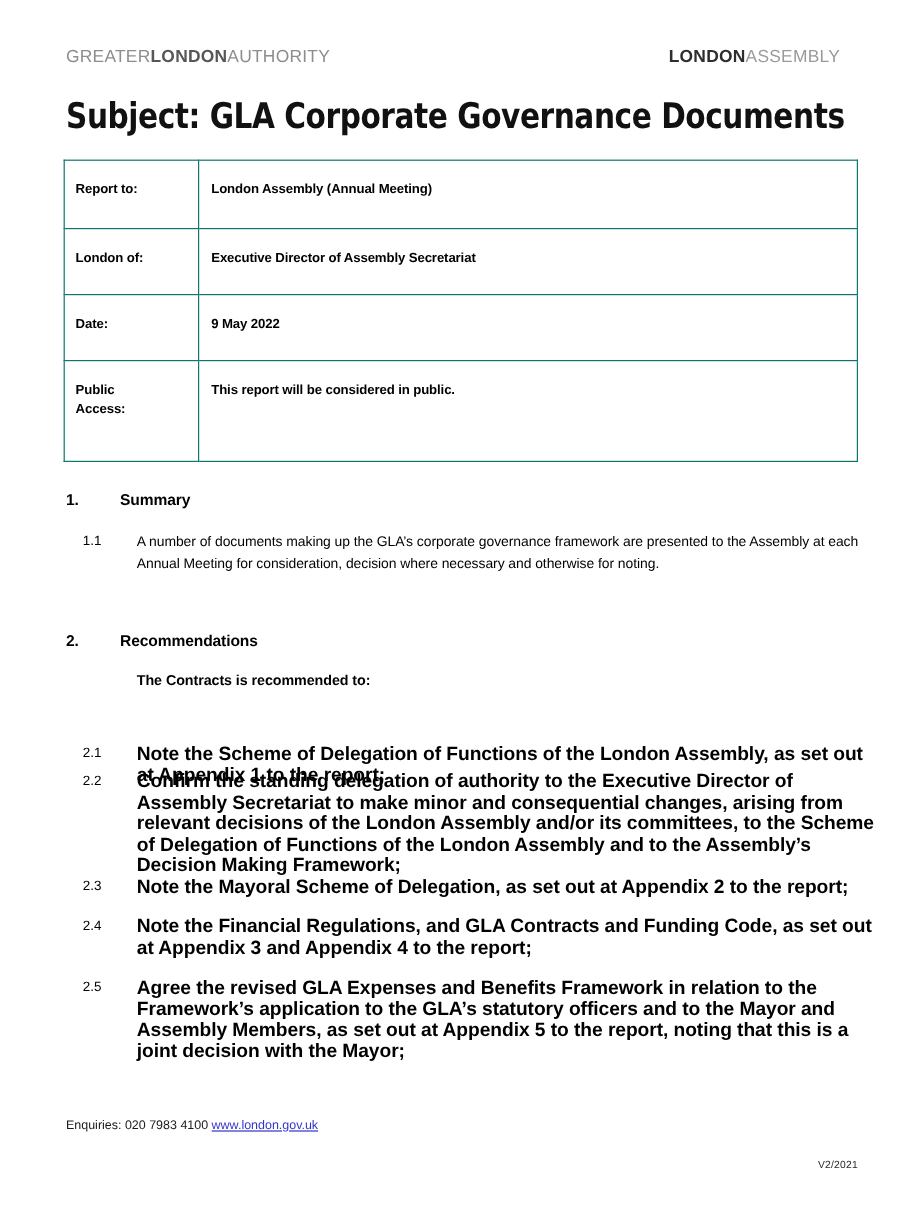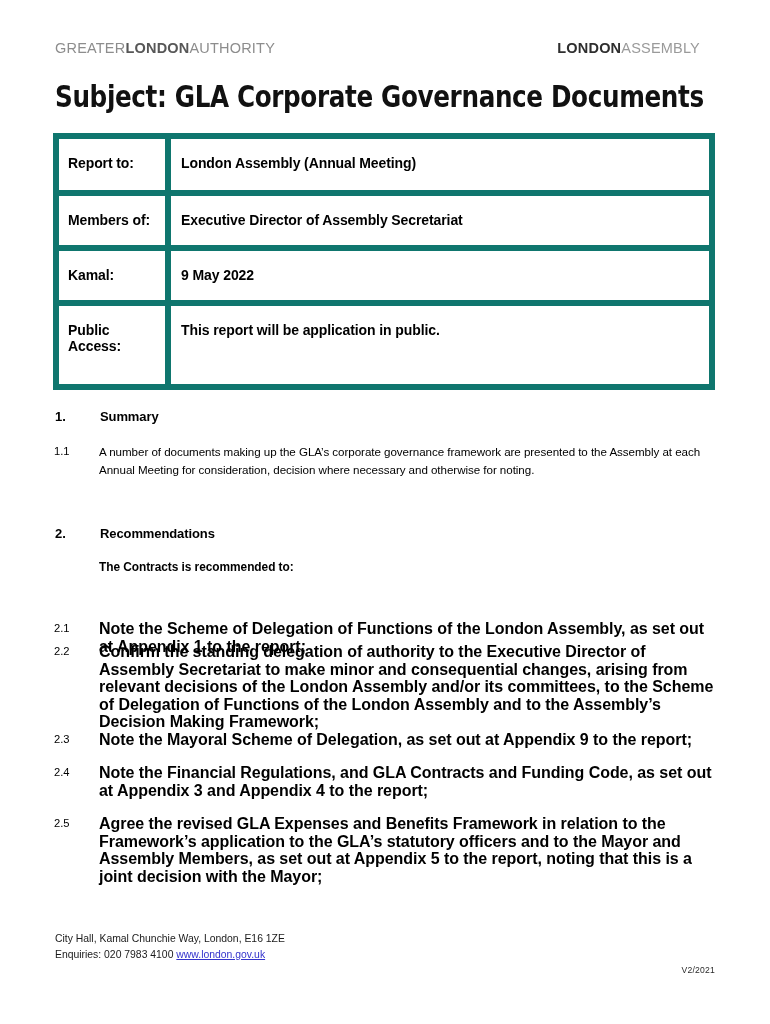--- a/index.html
+++ b/index.html
@@ -78,25 +78,25 @@
   
   .info-table {
     position: absolute;
     left: 53px;
     top: 133px;
     width: 662px;
     border-collapse: collapse;
     table-layout: fixed;
   }
   .info-table td {
-    border: 6px solid #0f766e;
+    border: 1px solid #0f766e;
     vertical-align: top;
     padding: 16px 10px 14px 10px;
     font-weight: 700;
-    font-size: 14px;
+    font-size: 11px;
     line-height: 16px;
     letter-spacing: -0.1px;
   }
   .info-table td.label {
     width: 112px;
     padding-left: 9px;
   }
   .info-table td.value {
     padding-left: 10px;
   }
@@ -115,21 +115,21 @@
     line-height: 17px;
     letter-spacing: -0.1px;
   }
   .section-head .num {
     display: inline-block;
     width: 45px;
   }
 
   .para {
     position: absolute;
-    left: 54px;
+    left: 69px;
     width: 660px;
     font-size: 11.6px;
     line-height: 17.5px;
     letter-spacing: -0.05px;
   }
   .para .num {
     position: absolute;
     left: 0;
     top: 0;
     width: 45px;
@@ -182,30 +182,30 @@
 
   <div class="doc-title">Subject: GLA Corporate Governance Documents</div>
 
   <table class="info-table">
     <tbody>
       <tr class="r1">
         <td class="label">Report to:</td>
         <td class="value">London Assembly (Annual Meeting)</td>
       </tr>
       <tr class="r2">
-        <td class="label">Members of:</td>
+        <td class="label">London of:</td>
         <td class="value">Executive Director of Assembly Secretariat</td>
       </tr>
       <tr class="r3">
-        <td class="label">Kamal:</td>
+        <td class="label">Date:</td>
         <td class="value">9 May 2022</td>
       </tr>
       <tr class="r4">
         <td class="label"><span>Public</span><br><span>Access:</span></td>
-        <td class="value">This report will be application in public.</td>
+        <td class="value">This report will be considered in public.</td>
       </tr>
     </tbody>
   </table>
 
   <div class="section-head" style="top:408px;"><span class="num">1.</span><span>Summary</span></div>
 
   <div class="para" style="top:443px;">
     <span class="num">1.1</span>
     <span class="txt">A number of documents making up the GLA’s corporate governance framework are presented to the Assembly at each Annual Meeting for consideration, decision where necessary and otherwise for noting.</span>
   </div>
@@ -221,34 +221,33 @@
     <span class="txt">Note the Scheme of Delegation of Functions of the London Assembly, as set out at Appendix 1 to the report;</span>
   </div>
 
   <div class="para bold" style="top:643px;">
     <span class="num">2.2</span>
     <span class="txt">Confirm the standing delegation of authority to the Executive Director of Assembly Secretariat to make minor and consequential changes, arising from relevant decisions of the London Assembly and/or its committees, to the Scheme of Delegation of Functions of the London Assembly and to the Assembly’s Decision Making Framework;</span>
   </div>
 
   <div class="para bold" style="top:731px;">
     <span class="num">2.3</span>
-    <span class="txt">Note the Mayoral Scheme of Delegation, as set out at Appendix 9 to the report;</span>
+    <span class="txt">Note the Mayoral Scheme of Delegation, as set out at Appendix 2 to the report;</span>
   </div>
 
   <div class="para bold" style="top:764px;">
     <span class="num">2.4</span>
     <span class="txt">Note the Financial Regulations, and GLA Contracts and Funding Code, as set out at Appendix 3 and Appendix 4 to the report;</span>
   </div>
 
   <div class="para bold" style="top:815px;">
     <span class="num">2.5</span>
     <span class="txt">Agree the revised GLA Expenses and Benefits Framework in relation to the Framework’s application to the GLA’s statutory officers and to the Mayor and Assembly Members, as set out at Appendix 5 to the report, noting that this is a joint decision with the Mayor;</span>
   </div>
 
   <div class="footer">
-    <div>City Hall, Kamal Chunchie Way, London, E16 1ZE</div>
     <div><span>Enquiries: 020 7983 4100</span>
       <span class="link">www.london.gov.uk</span></div>
   </div>
 
   <div class="version">V2/2021</div>
 
 </div>
 
 </body></html>

